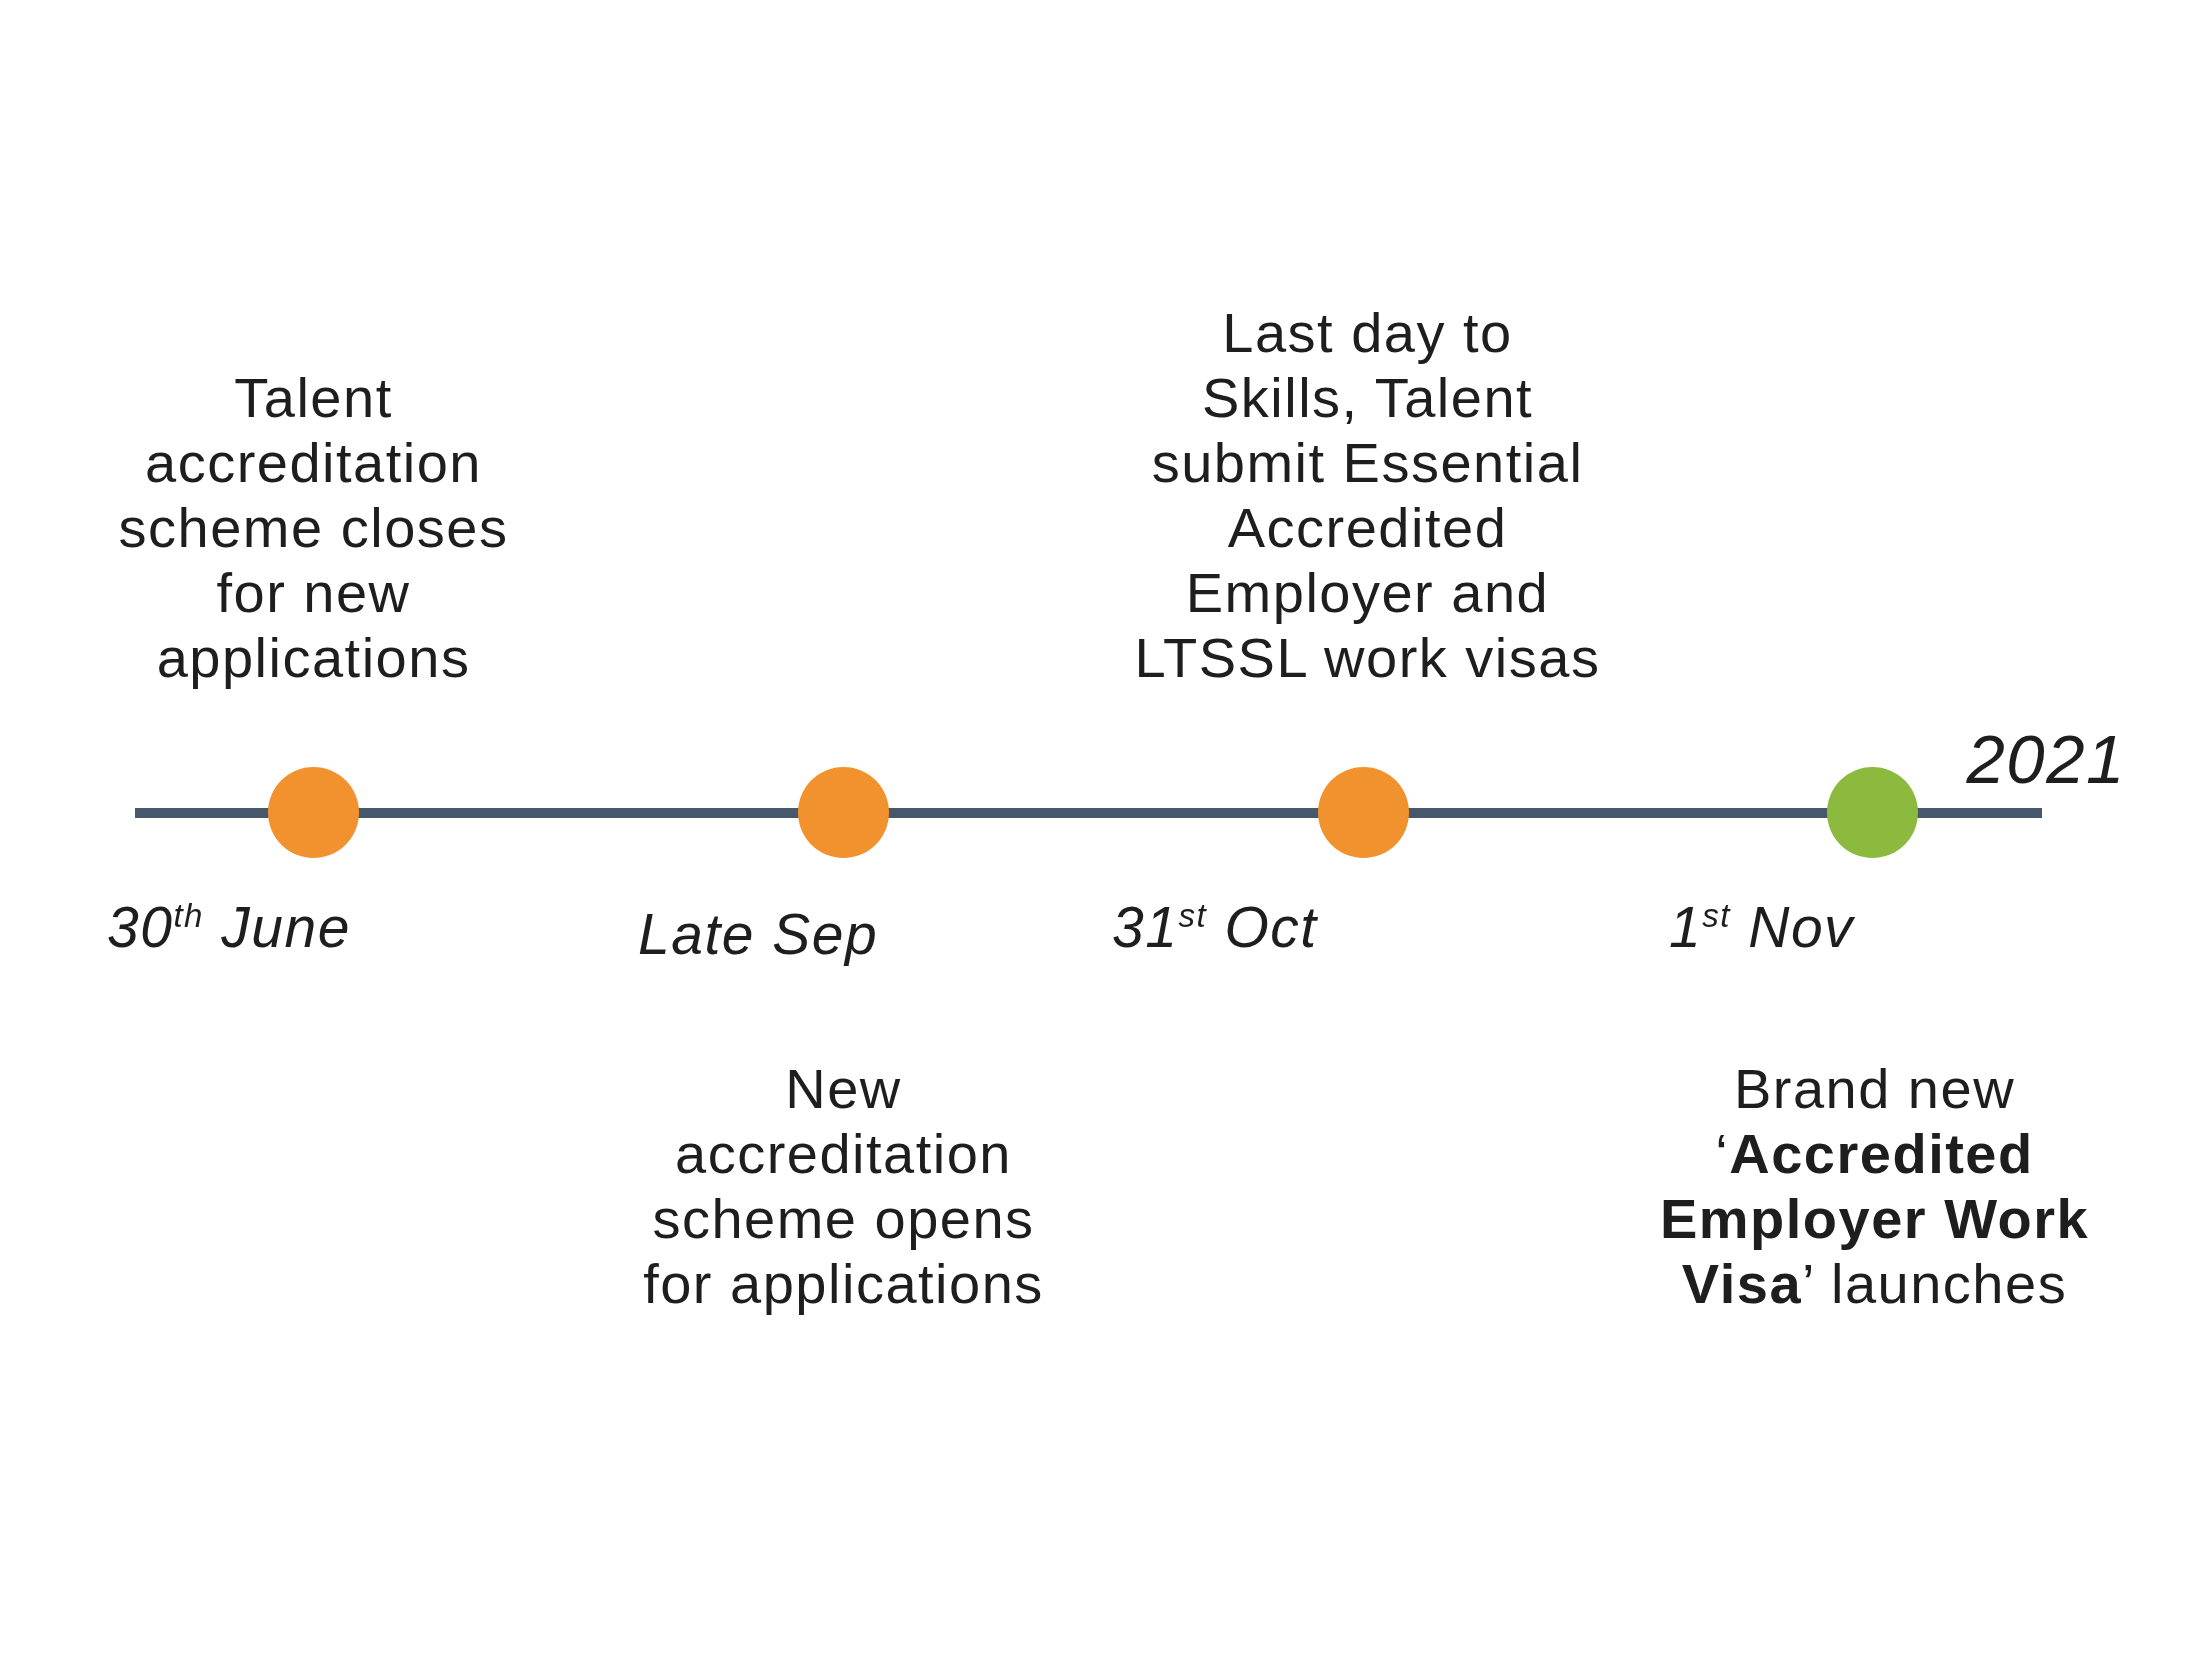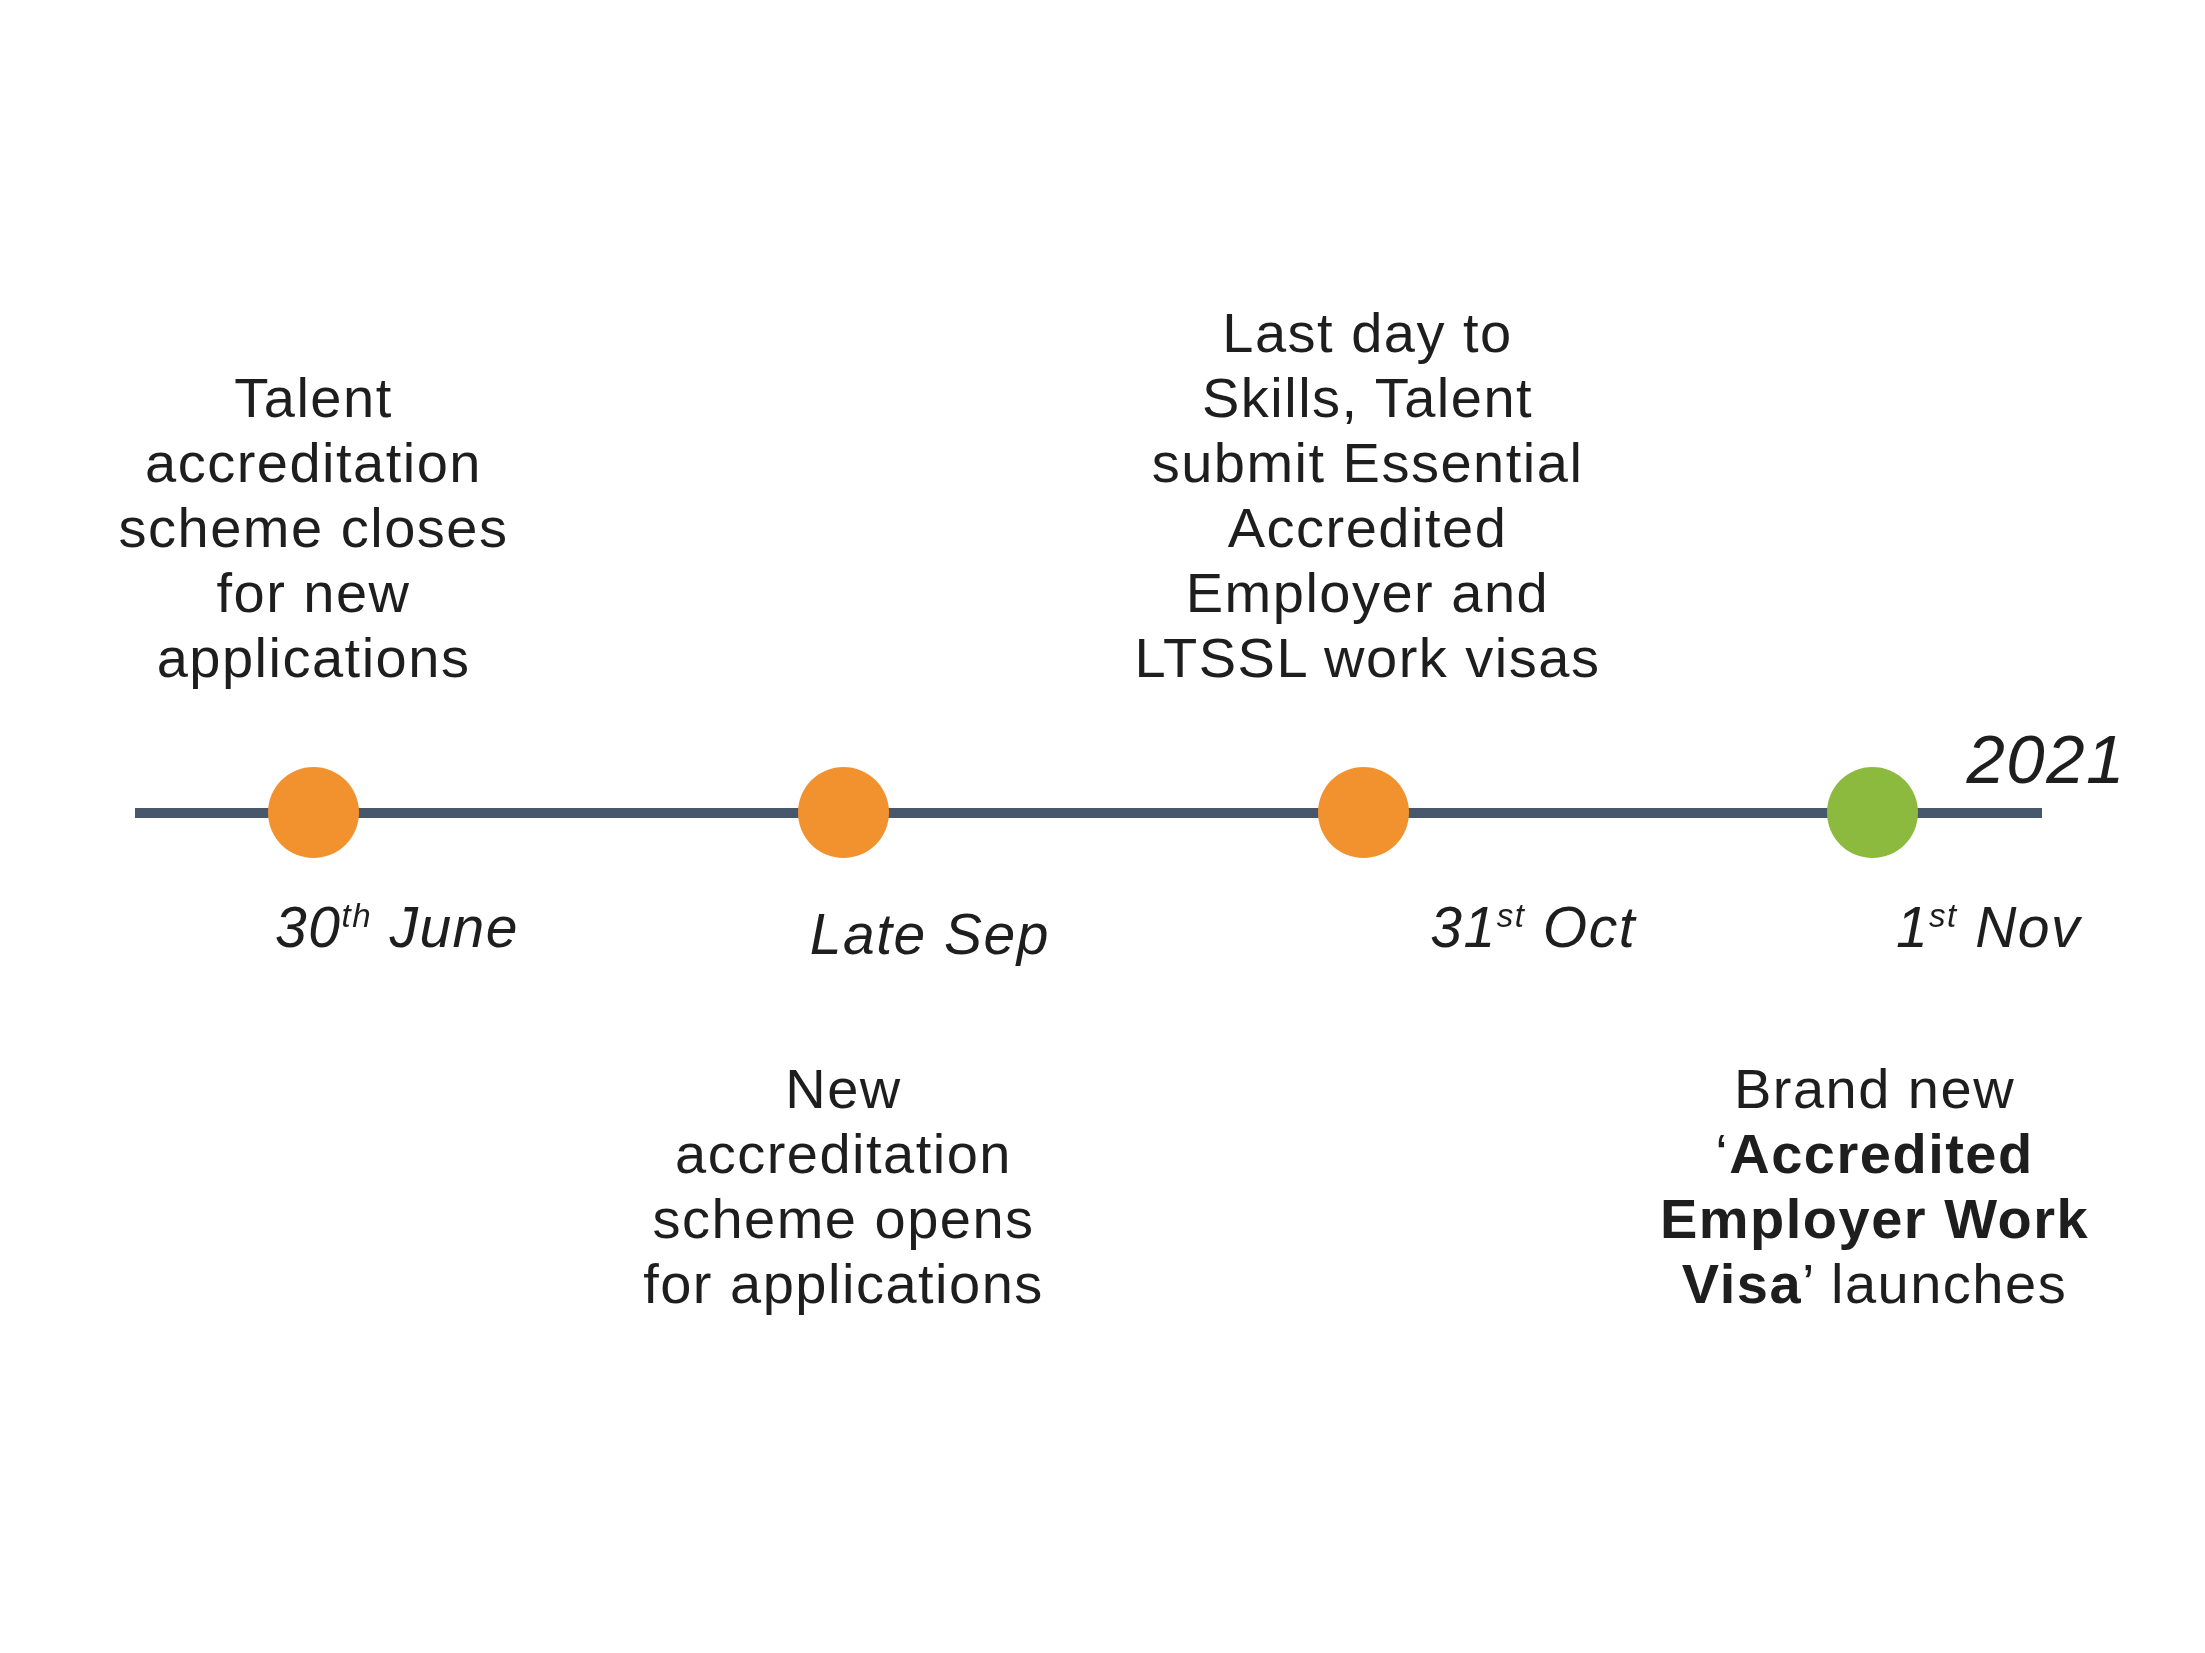--- a/index.html
+++ b/index.html
@@ -46,28 +46,28 @@
     font-size:56px;line-height:65px;letter-spacing:1.5px;
   }
   .e0 .label{left:71px;top:365px;}
   .e2 .label{left:1125px;top:300px;}
   .e1 .label{left:601px;top:1056px;}
   .e3 .label{left:1632px;top:1056px;}
   .label .b{font-weight:bold;}
 
   .date{
     position:absolute;top:894px;width:412px;
-    text-align:right;
+    text-align:left;
     font-size:57px;font-style:italic;letter-spacing:1.5px;
     white-space:nowrap;
   }
   .date sup{font-size:58%;line-height:0;}
   .e0 .date{left:107px;}
   .e1 .date{left:638px;margin-top:7px;}
-  .e2 .date{left:1224px;}
+  .e2 .date{left:1112px;}
   .e3 .date{left:1669px;}
 </style>
 </head>
 <body>
 
 <div class="canvas">
 
   <div class="year">2021</div>
 
   <div class="tl-line"></div>

